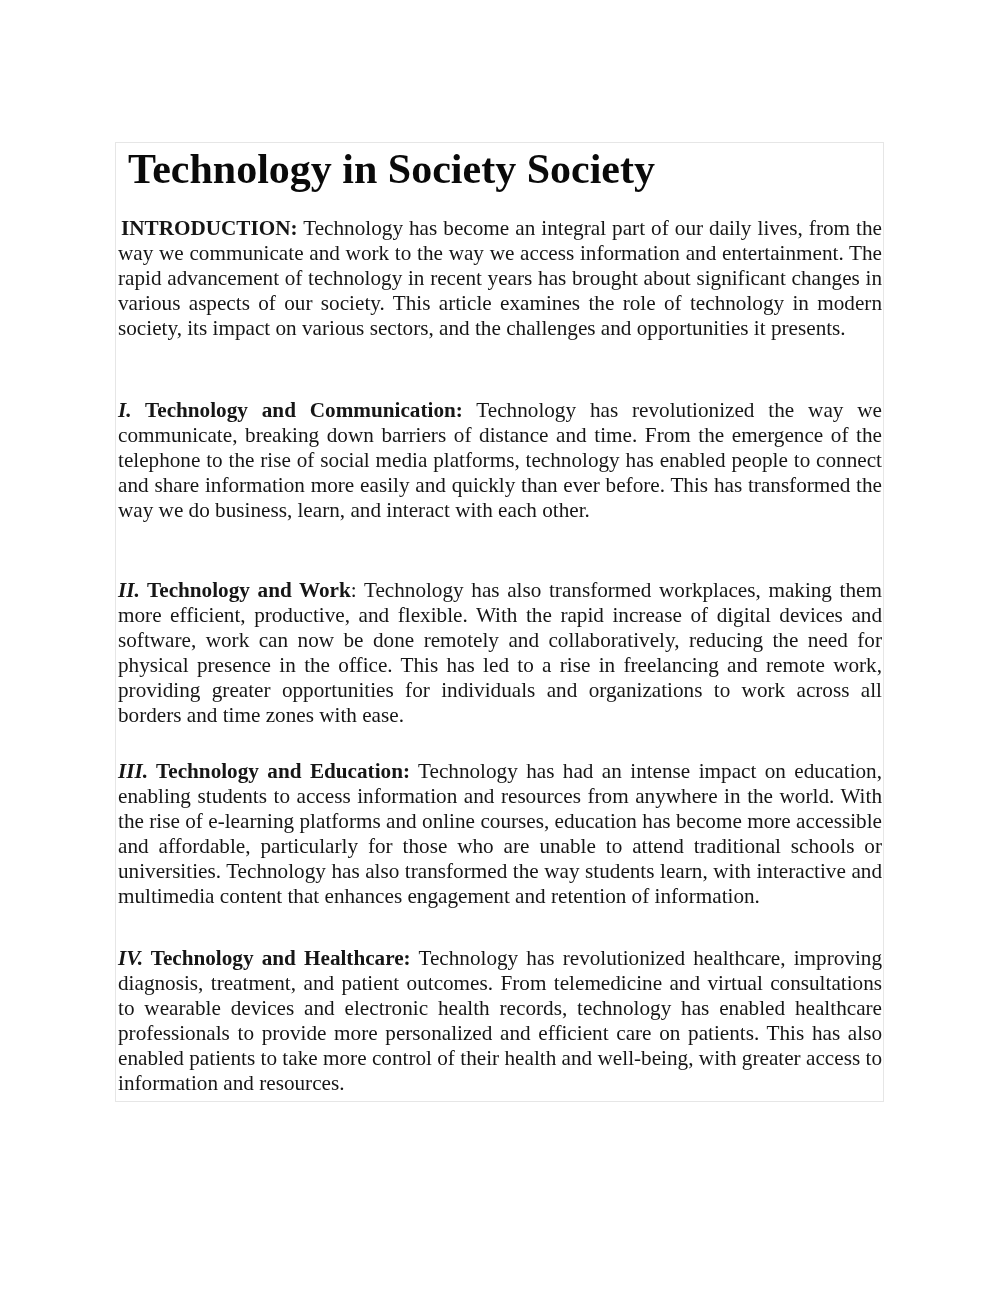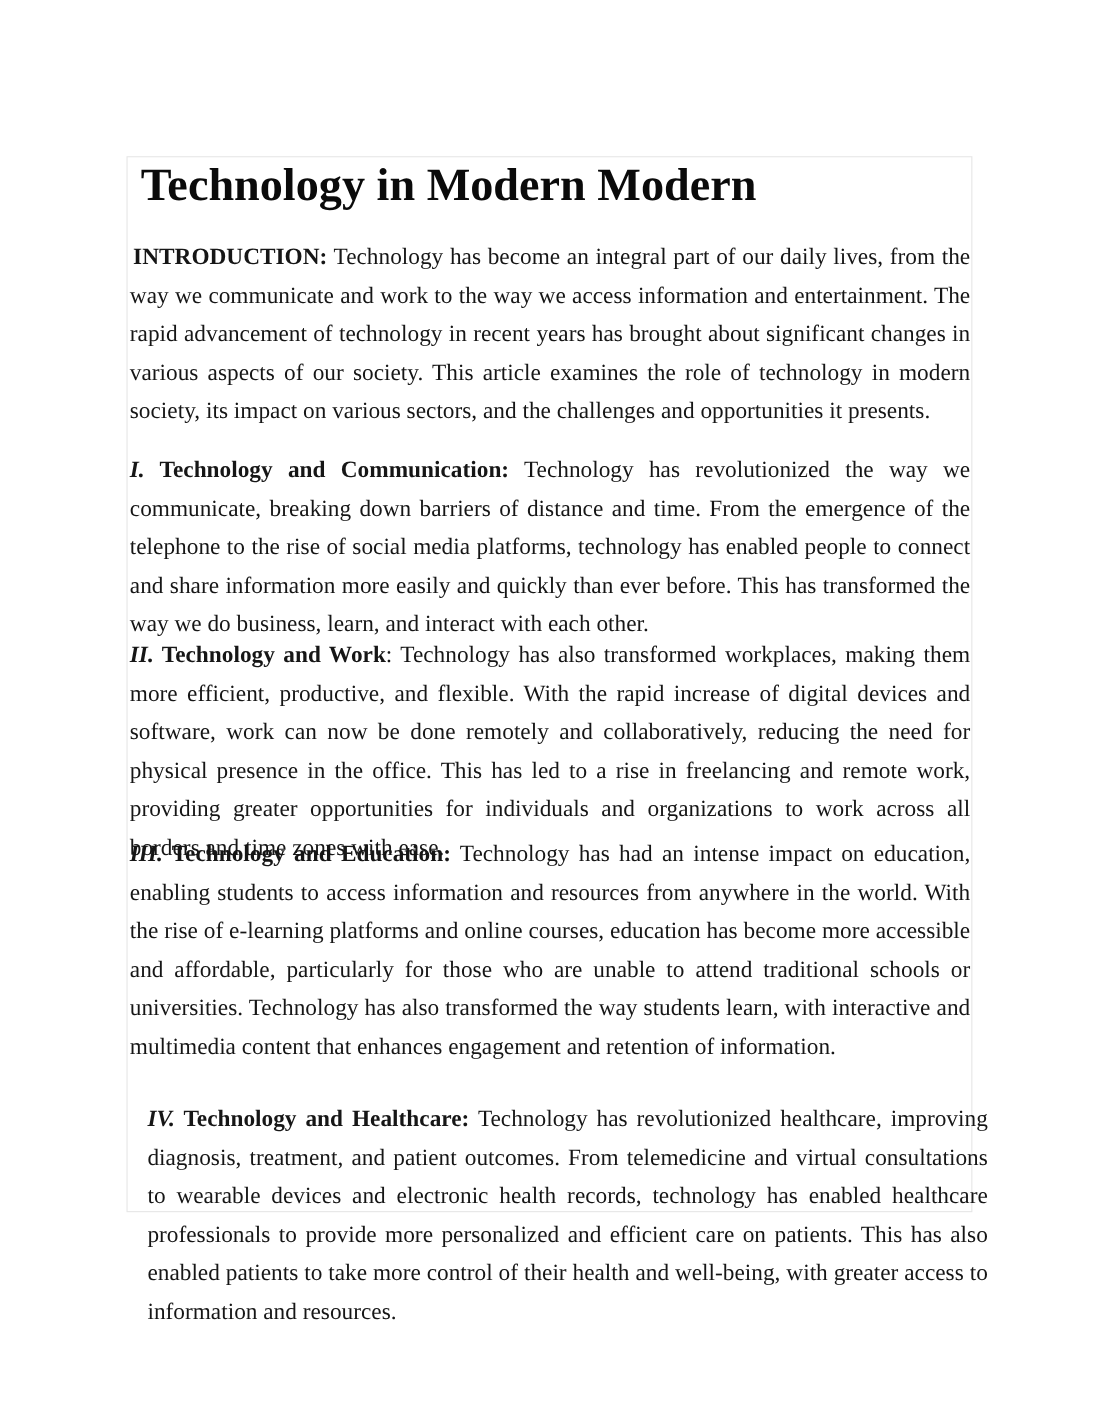--- a/index.html
+++ b/index.html
@@ -33,40 +33,40 @@
     line-height: 58px;
     color: #0a0a0a;
     white-space: nowrap;
   }
   .para {
     position: absolute;
     left: 118px;
     width: 764px;
     margin: 0;
     font-size: 21.2px;
-    line-height: 35px;
+    line-height: 25px;
     text-align: justify;
     text-align-last: left;
     color: #161616;
   }
   .para b { font-weight: bold; }
   .para .num { font-weight: bold; font-style: italic; }
   #p-intro { top: 216px; }
   #p-intro .lead { padding-left: 3px; }
-  #p-1 { top: 410px; }
+  #p-1 { top: 398px; }
   #p-2 { top: 578px; }
   #p-3 { top: 759px; }
-  #p-4 { top: 1000px; margin-left: 16px; }
+  #p-4 { top: 946px; }
 </style>
 </head>
 <body>
 
 <div class="doc-box"></div>
 
-<h1 class="title">Technology in Modern Modern</h1>
+<h1 class="title">Technology in Society Society</h1>
 
 <p class="para" id="p-intro"><span class="lead"><b>INTRODUCTION:</b></span><span> Technology has become an integral part of our daily lives, from the way we communicate and work to the way we access information and entertainment. The rapid advancement of technology in recent years has brought about significant changes in various aspects of our society. This article examines the role of technology in modern society, its impact on various sectors, and the challenges and opportunities it presents.</span></p>
 
 <p class="para" id="p-1"><span class="num">I.</span><b> Technology and Communication:</b><span></span><span> Technology has revolutionized the way we communicate, breaking down barriers of distance and time. From the emergence of the telephone to the rise of social media platforms, technology has enabled people to connect and share information more easily and quickly than ever before. This has transformed the way we do business, learn, and interact with each other.</span></p>
 
 <p class="para" id="p-2"><span class="num">II.</span><b> Technology and Work</b><span>:</span><span> Technology has also transformed workplaces, making them more efficient, productive, and flexible. With the rapid increase of digital devices and software, work can now be done remotely and collaboratively, reducing the need for physical presence in the office. This has led to a rise in freelancing and remote work, providing greater opportunities for individuals and organizations to work across all borders and time zones with ease.</span></p>
 
 <p class="para" id="p-3"><span class="num">III.</span><b> Technology and Education:</b><span></span><span> Technology has had an intense impact on education, enabling students to access information and resources from anywhere in the world. With the rise of e-learning platforms and online courses, education has become more accessible and affordable, particularly for those who are unable to attend traditional schools or universities. Technology has also transformed the way students learn, with interactive and multimedia content that enhances engagement and retention of information.</span></p>
 
 <p class="para" id="p-4"><span class="num">IV.</span><b> Technology and Healthcare:</b><span></span><span> Technology has revolutionized healthcare, improving diagnosis, treatment, and patient outcomes. From telemedicine and virtual consultations to wearable devices and electronic health records, technology has enabled healthcare professionals to provide more personalized and efficient care on patients. This has also enabled patients to take more control of their health and well-being, with greater access to information and resources.</span></p>

